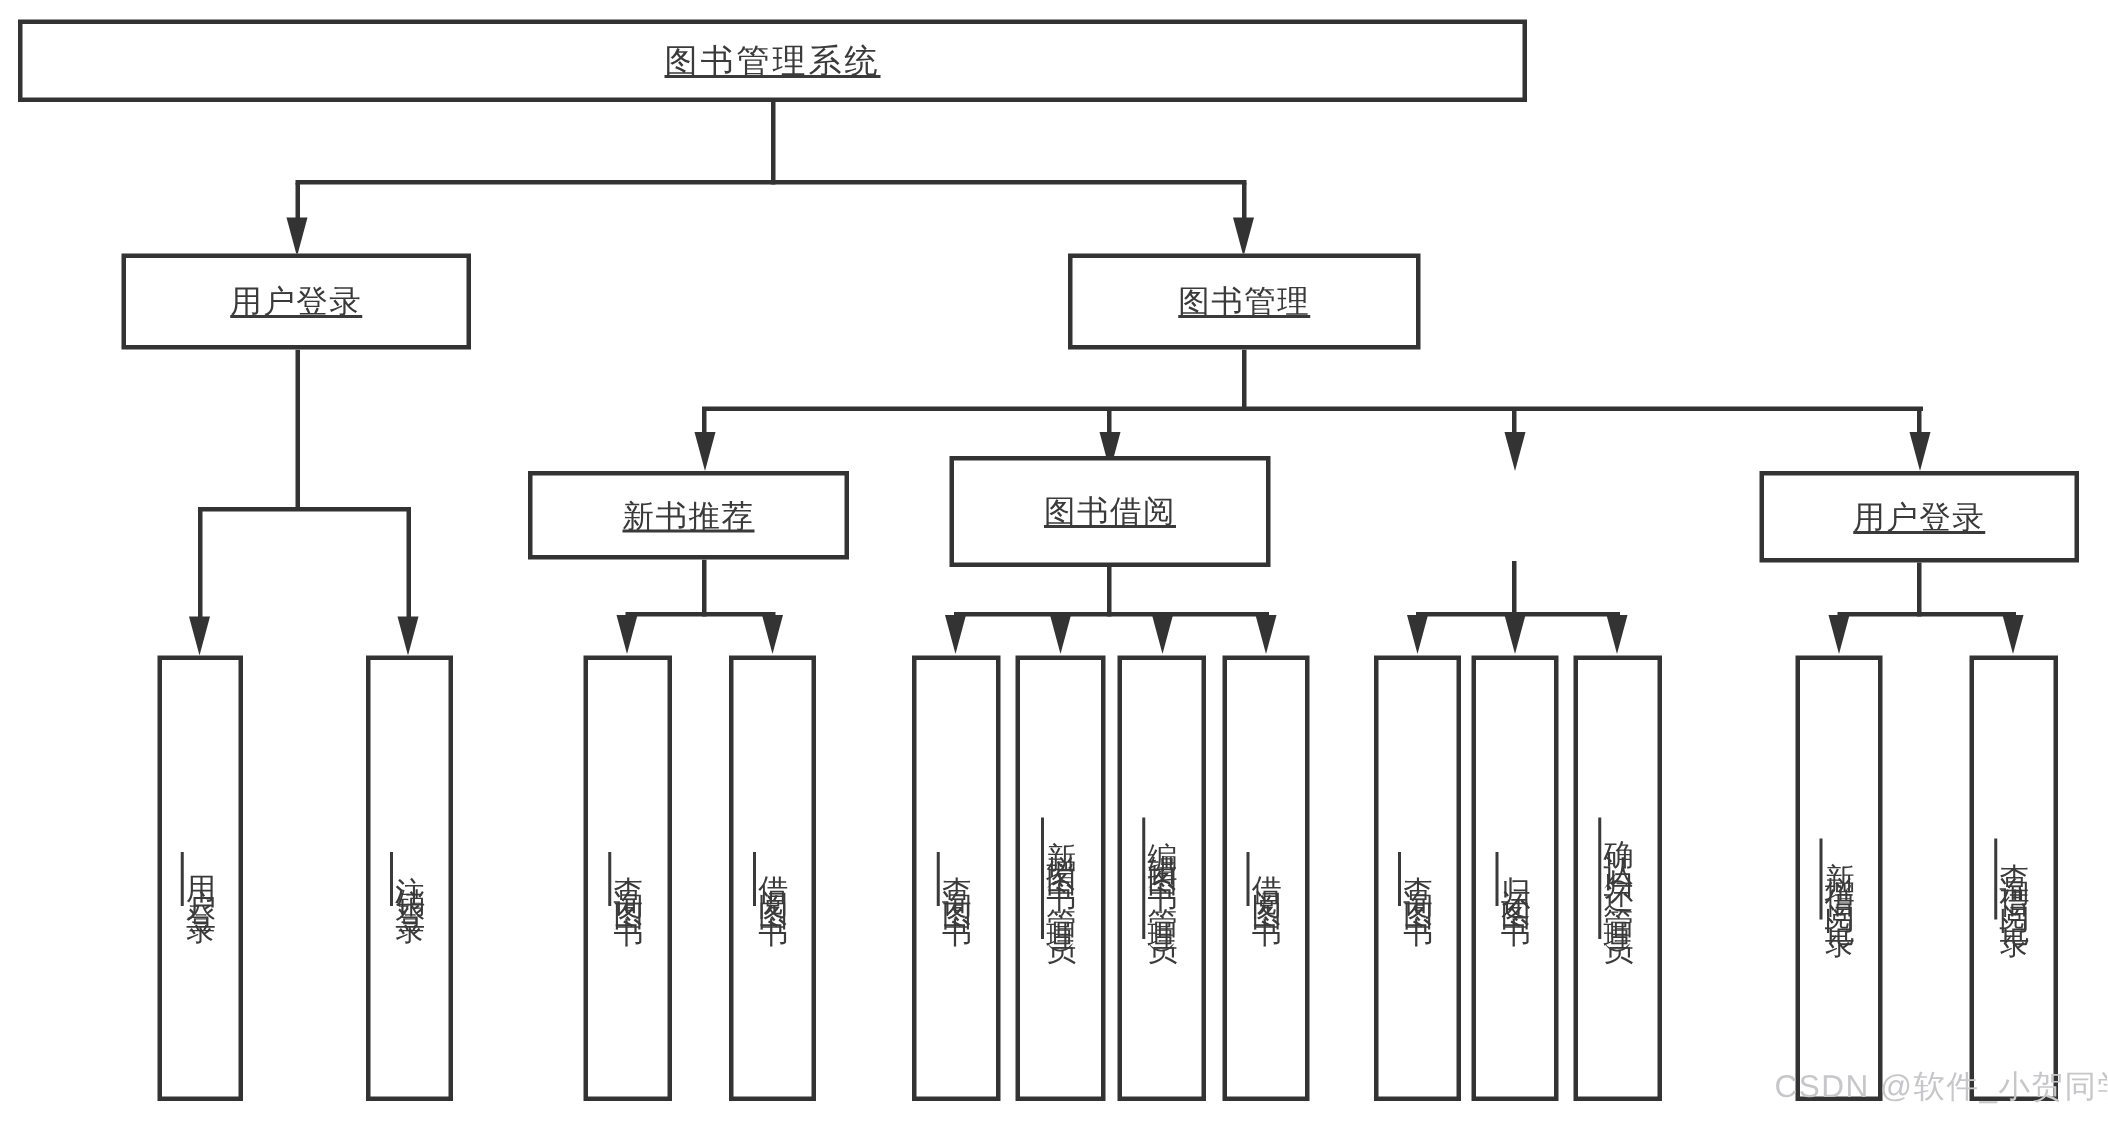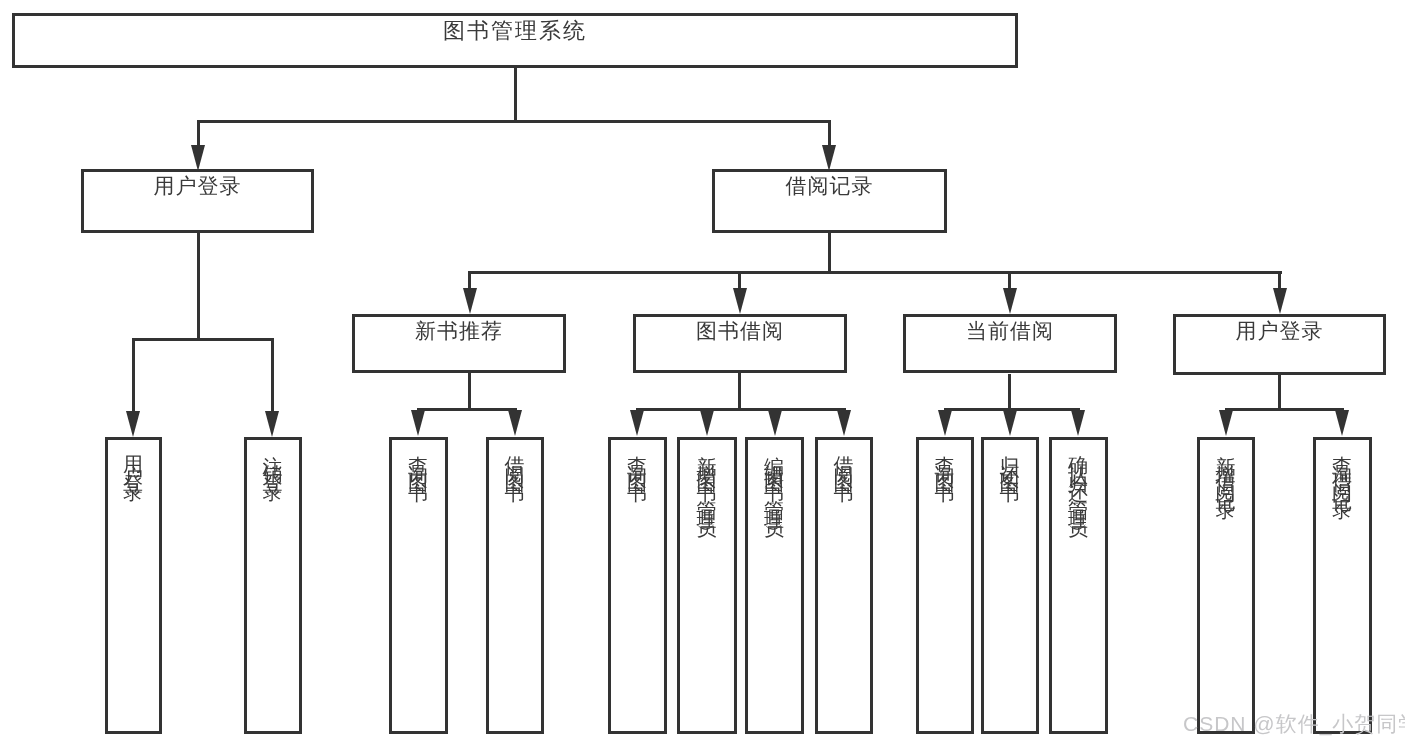--- a/index.html
+++ b/index.html
@@ -3,22 +3,23 @@
 <meta charset="utf-8">
 <style>
   html,body{margin:0;padding:0;background:#fff;}
   .stage{
     position:relative;width:1405px;height:747px;background:var(--background,#fff);
     font-family:"Liberation Sans","DejaVu Sans",sans-serif;color:var(--text,#3a3a3a);
     overflow:hidden;
   }
   .box{
     position:absolute;background:#fff;border:3px solid var(--line,#333);
-    box-sizing:border-box;display:flex;align-items:flex-start;justify-content:center;
+    box-sizing:border-box;display:flex;align-items:center;justify-content:center;
     z-index:2;
+    text-decoration:underline;
   }
   .box.h span{font-size:21px;letter-spacing:1px;white-space:nowrap;}
   #b-root span{font-size:22px;letter-spacing:2px;}
   .box.v span{
     writing-mode:vertical-rl;text-orientation:mixed;
     font-size:20px;letter-spacing:9px;line-height:1;
   }
   .leaf{top:437px;height:297px;}
   .ln{position:absolute;background:var(--line,#333);z-index:1;}
   .ar{
@@ -29,21 +30,21 @@
   .watermark{
     position:absolute;left:1183px;top:710px;font-size:21px;
     color:var(--watermark,#c7c7c9);letter-spacing:1px;z-index:3;white-space:nowrap;
   }
 
   
   #b-root{left:12px;top:13px;width:1006px;height:55px}
   #b-l2a{left:81px;top:169px;width:233px;height:64px}
   #b-l2b{left:712px;top:169px;width:235px;height:64px}
   #b-l3a{left:352px;top:314px;width:214px;height:59px}
-  #b-l3b{left:633px;top:314px;width:214px;height:59px}
+  #b-l3b{left:633px;top:304px;width:214px;height:74px}
   #b-l3c{left:903px;top:314px;width:214px;height:59px}
   #b-l3d{left:1173px;top:314px;width:213px;height:61px}
   #b-g1a{left:105px;width:57px} #b-g1b{left:244px;width:58px}
   #b-g2a{left:389px;width:59px} #b-g2b{left:486px;width:58px}
   #b-g3a{left:608px;width:59px} #b-g3b{left:677px;width:60px}
   #b-g3c{left:745px;width:59px} #b-g3d{left:815px;width:58px}
   #b-g4a{left:916px;width:58px} #b-g4b{left:981px;width:58px} #b-g4c{left:1049px;width:59px}
   #b-g5a{left:1197px;width:58px} #b-g5b{left:1313px;width:59px}
 
   
@@ -130,32 +131,29 @@
   <div class="ar" id="ar19"></div>
 
   <div class="box h" id="b-root">
     <span>图书管理系统</span>
   </div>
 
   <div class="box h" id="b-l2a">
     <span>用户登录</span>
   </div>
   <div class="box h" id="b-l2b">
-    <span>借阅记录</span>
+    <span>图书管理</span>
   </div>
 
   <div class="box h" id="b-l3a">
     <span>新书推荐</span>
   </div>
   <div class="box h" id="b-l3b">
     <span>图书借阅</span>
   </div>
-  <div class="box h" id="b-l3c">
-    <span>当前借阅</span>
-  </div>
   <div class="box h" id="b-l3d">
     <span>用户登录</span>
   </div>
 
   <div class="box v leaf" id="b-g1a">
     <span>用户登录</span>
   </div>
   <div class="box v leaf" id="b-g1b">
     <span>注销登录</span>
   </div>

